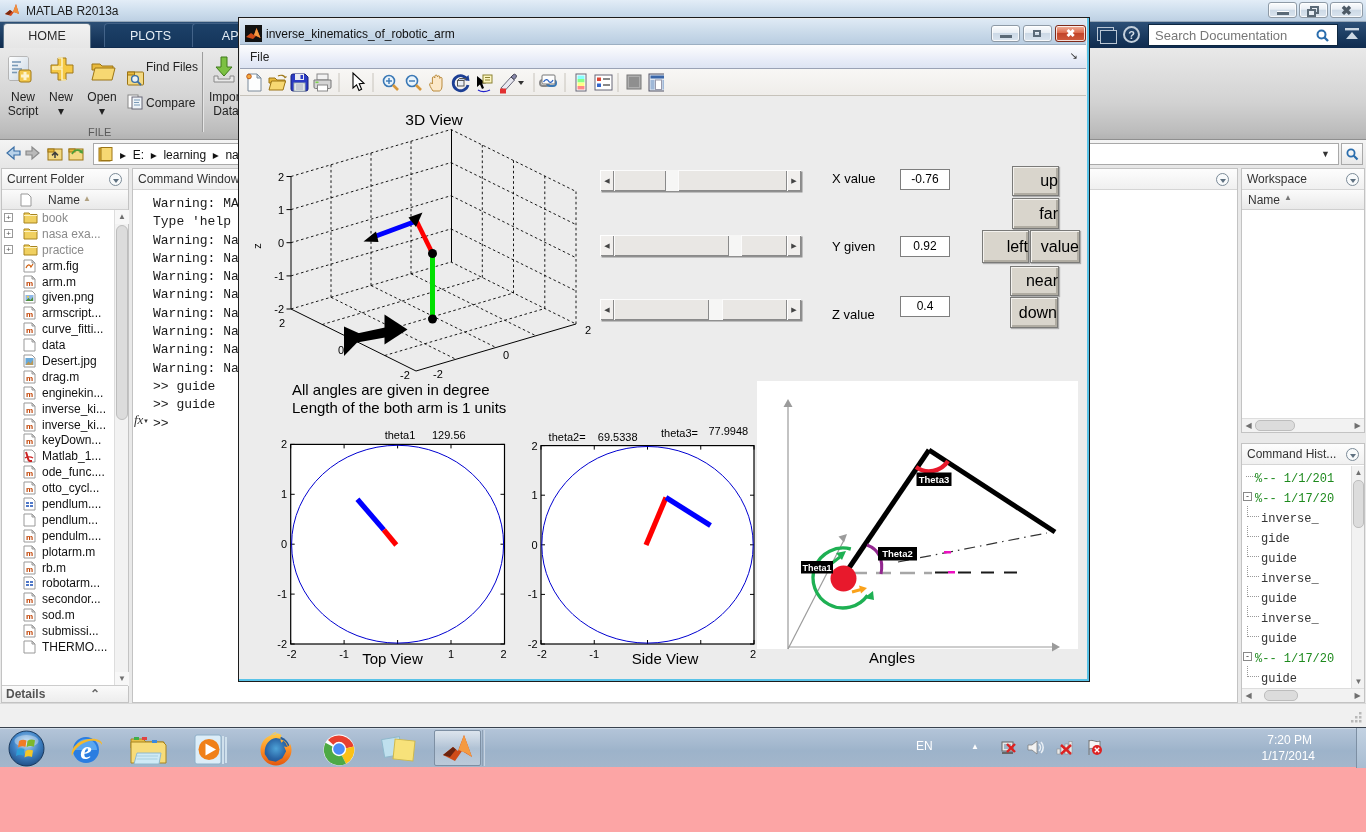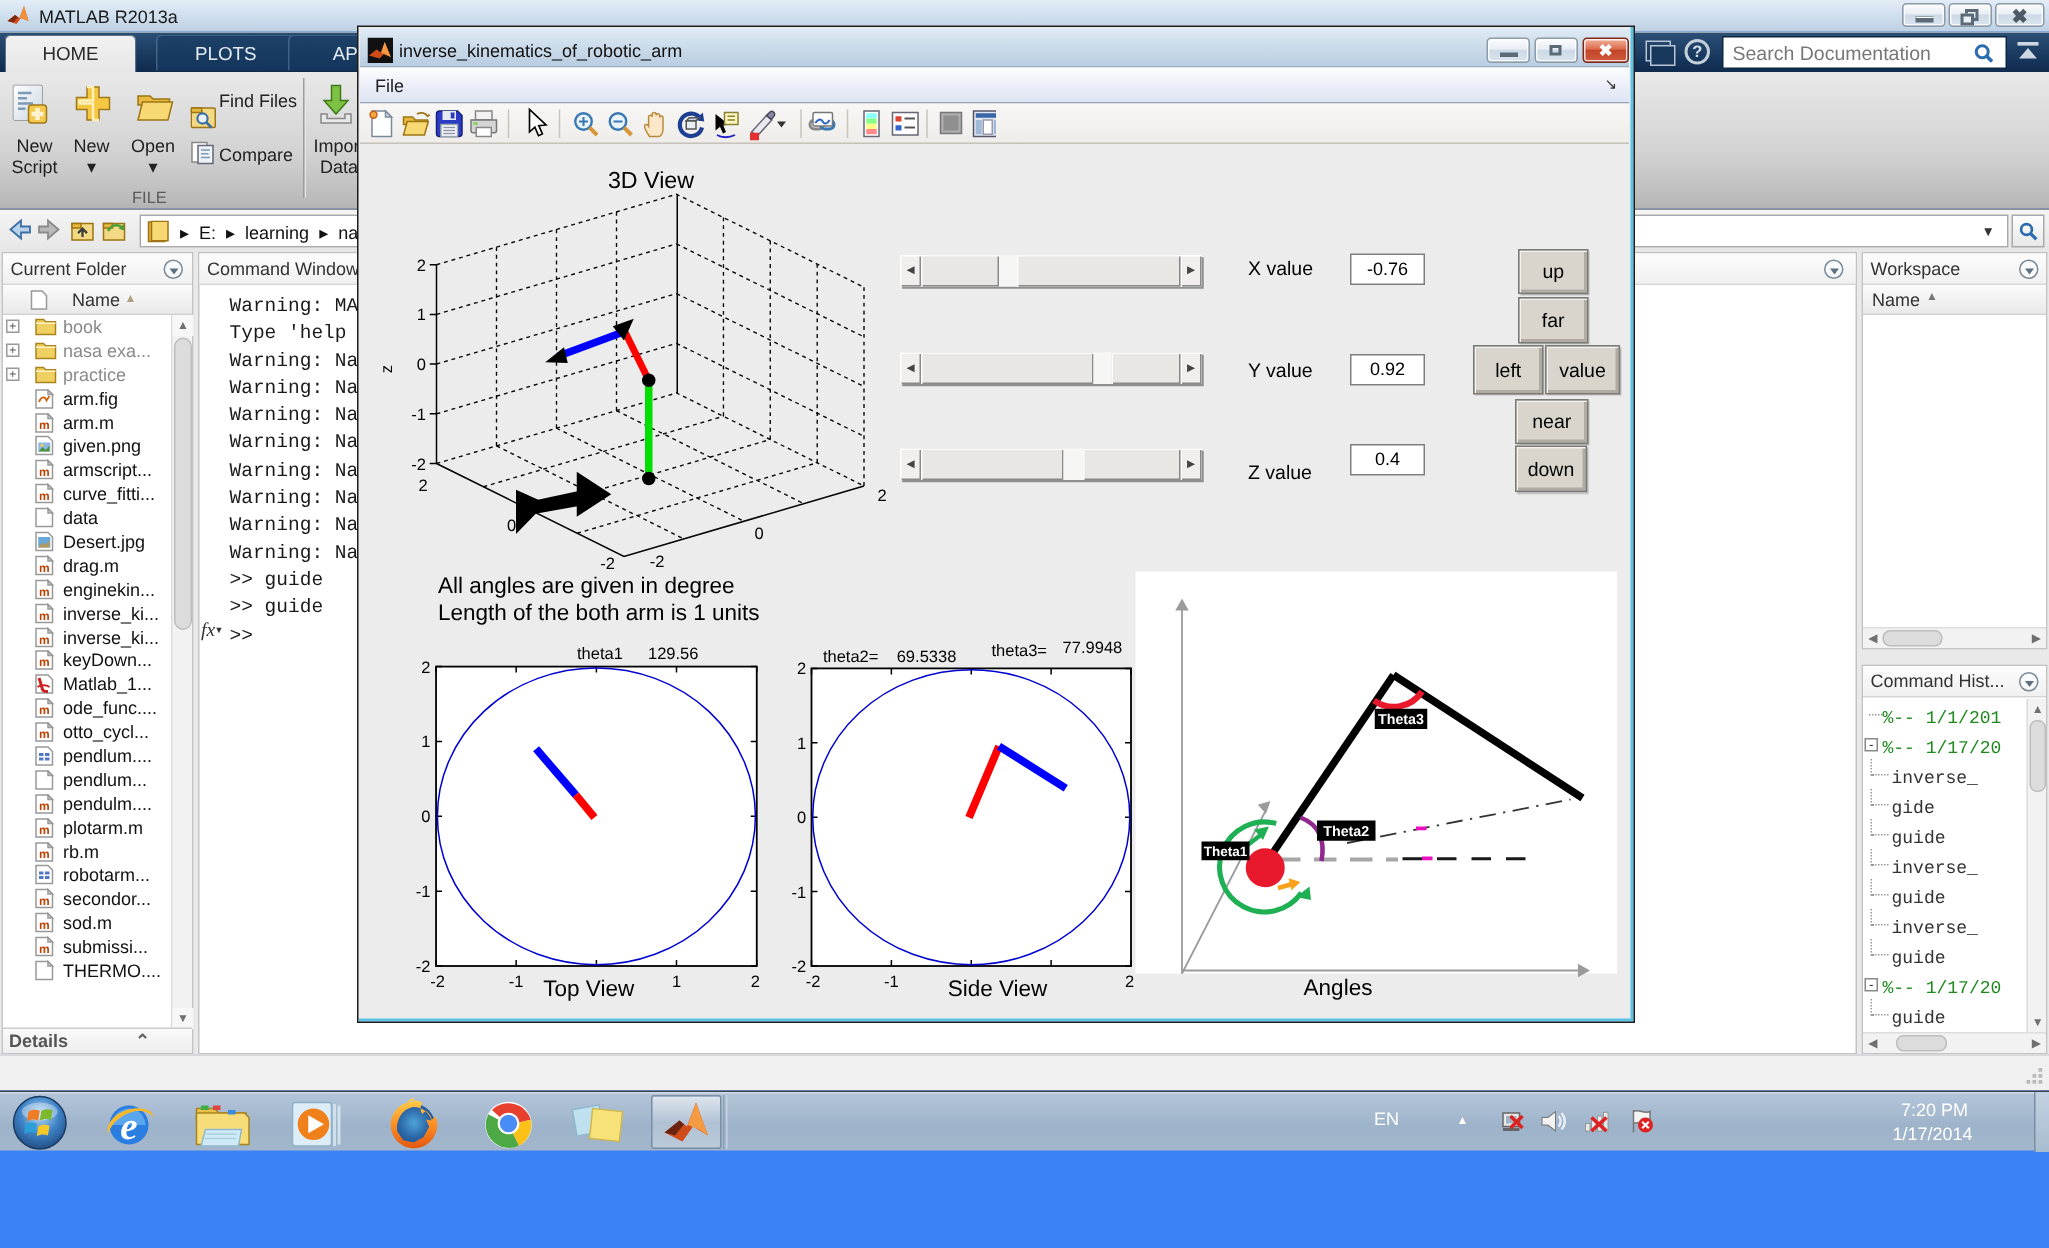--- a/index.html
+++ b/index.html
@@ -1,15 +1,15 @@
 <!DOCTYPE html>
 <html><head><meta charset="utf-8"><style>
 *{margin:0;padding:0;box-sizing:border-box}
 html,body{width:1366px;height:832px;background:#fff;font-family:"Liberation Sans",sans-serif;overflow:hidden}
-#scr{position:relative;width:1366px;height:832px;background:#3b82f6}
+#scr{position:relative;width:1366px;height:832px;background:#fca5a5}
 .abs{position:absolute}
 
 #titlebar{left:0;top:0;width:1366px;height:22px;background:linear-gradient(#e3edf7,#cfdfee 50%,#bdd0e3);border-bottom:1px solid #96a7b8}
 #titlebar .tt{position:absolute;left:26px;top:4px;font-size:12px;color:#1a1a1a}
 .winbtn{position:absolute;top:2px;height:16px;border:1px solid #8e9aa6;border-radius:3px;background:linear-gradient(#fcfdfe,#e8eef4 45%,#ccd9e6 50%,#dbe5ef);box-shadow:inset 0 0 0 1px rgba(255,255,255,.8)}
 #tabstrip{left:0;top:22px;width:1366px;height:26px;background:linear-gradient(#2c4f76,#16355a 70%,#0f2b4e)}
 .tab{position:absolute;top:1px;height:24px;color:#e4ecf4;font-size:12.5px;text-align:center;line-height:25px;border-radius:4px 4px 0 0;border:1px solid rgba(120,150,185,0.45);border-bottom:none;background:linear-gradient(#1d4168,#14355b)}
 .tabact{background:linear-gradient(#f2f2f2,#e6e6e6);color:#2a2a2a;border:1px solid #5a7288;border-bottom:none;height:25px}
 #ribbon{left:0;top:48px;width:1366px;height:92px;background:linear-gradient(#e9e9e9,#d2d2d2 60%,#bcbcbc 92%,#b3b3b3);border-bottom:1px solid #8f8f8f}
 .rlabel{position:absolute;font-size:11px;color:#5a5a5a}
@@ -31,21 +31,21 @@
 #fig{left:238px;top:17px;width:852px;height:665px;background:#ececec;border:1px solid #1c1c1c;box-shadow:inset -2px -2px 0 #59c3e8;z-index:30}
 #figtitle{position:absolute;left:1px;top:1px;right:3px;height:26px;background:linear-gradient(#dfeaf5,#cbdbea 50%,#b9cde1);border-bottom:1px solid #9cafc2}
 #figmenu{position:absolute;left:1px;top:27px;right:3px;height:24px;background:linear-gradient(#fdfdfe,#e9edf8 60%,#dde4f3);border-bottom:1px solid #9aa2b5}
 #figtool{position:absolute;left:1px;top:51px;right:3px;height:27px;background:linear-gradient(#f8f7f5,#efedea);border-bottom:1px solid #c6c2ba}
 .sld{position:absolute;height:21px;background:#f6f6f5;box-shadow:1.5px 1.5px 0 #8f8f8f}
 .sbtn{position:absolute;top:0;width:14px;height:21px;background:#f1efed;box-shadow:inset 1px 1px 0 #fff,inset -1px -1px 0 #8a8a8a;color:#444;font-size:7px;text-align:center;line-height:21px}
 .strk{position:absolute;top:0;height:21px;background:#e9e7e4;box-shadow:inset 1px 1px 0 #fbfbfb,inset -1px -1px 0 #8a8a8a}
 .sthm{position:absolute;top:0;height:21px;background:#f6f6f5}
 .edit{position:absolute;width:50px;height:21px;background:#fff;border:1px solid #7e7e7e;font-size:12px;text-align:center;line-height:19px;color:#000}
 .vlab{position:absolute;font-size:13px;color:#000}
-.pb{position:absolute;background:#d9d5cc;border:1px solid #7a7a78;box-shadow:inset 1px 1px 0 #f4f2ee,inset -2px -2px 0 #b0aca2,1px 1px 1px rgba(60,60,60,.35);font-size:13px;color:#000;text-align:center}
+.pb{position:absolute;background:#d9d5cc;border:1px solid #7a7a78;box-shadow:inset 1px 1px 0 #f4f2ee,inset -2px -2px 0 #b0aca2,1px 1px 1px rgba(60,60,60,.35);font-size:16px;color:#000;text-align:right}
 .fitem{position:relative;height:15.9px;font-size:12px;color:#111;white-space:nowrap}
 .fitem svg{position:absolute;left:21px;top:1px}
 .fitem .fn{position:absolute;left:40px;top:1px}
 .fitem .expd{position:absolute;left:2px;top:3px;width:9px;height:9px;border:1px solid #999;background:#fff;font-size:8px;line-height:7px;text-align:center;color:#555}
 .chrow{position:relative;height:20px;color:#333}
 </style></head>
 <body>
 <div id="scr">
   <div class="abs" id="titlebar">
     <svg class="abs" style="left:4px;top:3px" width="16" height="16" viewBox="0 0 16 16">
@@ -915,21 +915,21 @@
           <div class="strk" style="left:141px;width:46px"></div>
       </div>
       <div class="sld" style="left:360px;top:202px;width:201px">
         <div class="sbtn" style="left:0">◀</div>
           <div class="sbtn" style="left:187px">▶</div>
         <div class="strk" style="left:14px;width:95px"></div>
           <div class="sthm" style="left:109px;width:13px"></div>
           <div class="strk" style="left:122px;width:65px"></div>
       </div>
       <div class="vlab" style="left:592px;top:74px">X value</div>
-      <div class="vlab" style="left:592px;top:142px">Y value</div>
+      <div class="vlab" style="left:592px;top:142px">Y given</div>
       <div class="vlab" style="left:592px;top:210px">Z value</div>
       <div class="edit" style="left:660px;top:72px">-0.76</div>
       <div class="edit" style="left:660px;top:139px">0.92</div>
       <div class="edit" style="left:660px;top:199px">0.4</div>
       <div class="pb" style="left:772px;top:69px;width:47px;height:30px;line-height:28px">up</div>
       <div class="pb" style="left:772px;top:101px;width:47px;height:31px;line-height:29px">far</div>
       <div class="pb" style="left:742px;top:133px;width:47px;height:33px;line-height:31px">left</div>
       <div class="pb" style="left:790px;top:133px;width:50px;height:33px;line-height:31px">value</div>
       <div class="pb" style="left:770px;top:169px;width:49px;height:30px;line-height:28px">near</div>
       <div class="pb" style="left:770px;top:200px;width:48px;height:31px;line-height:29px">down</div>

